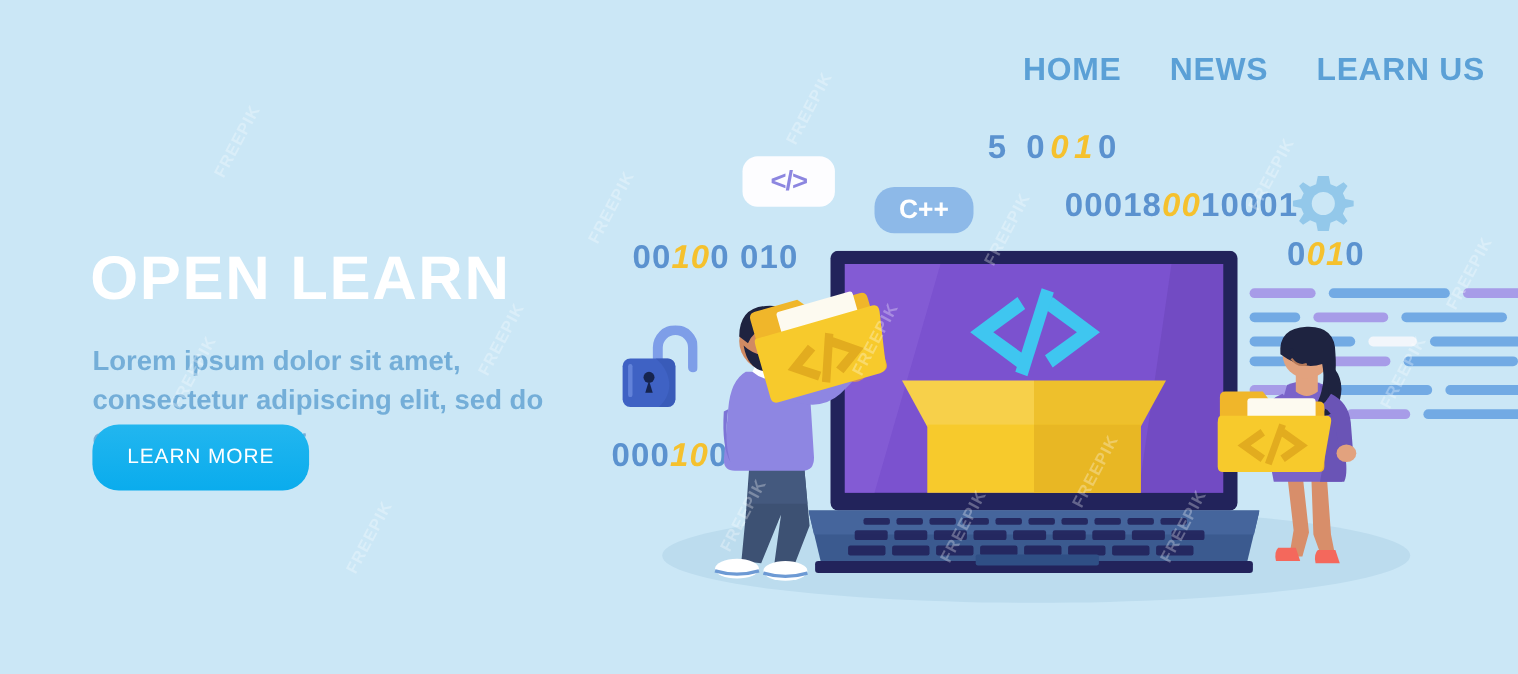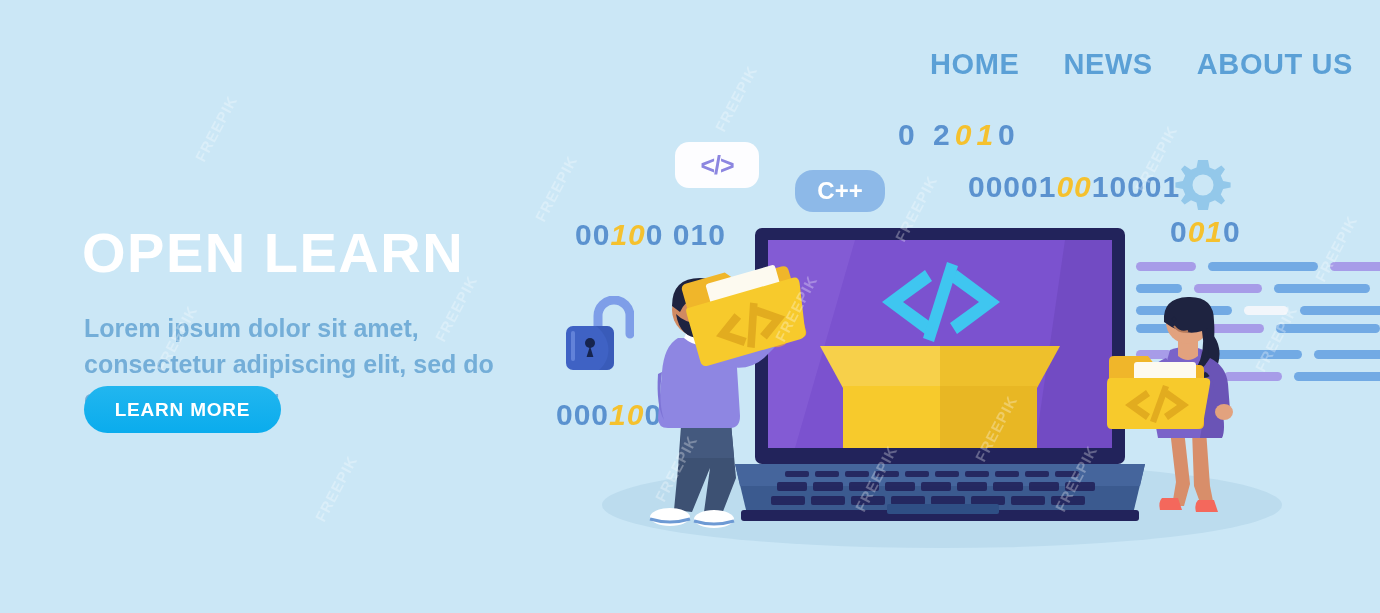--- a/index.html
+++ b/index.html
@@ -58,27 +58,27 @@
     color: #74aed8;
     font-size: 25px;
     font-weight: bold;
     line-height: 1.42;
   }
   #cta {
     position: absolute;
     left: 84px;
     top: 386px;
     width: 197px;
-    height: 47px;
+    height: 60px;
     border-radius: 24px;
     background: linear-gradient(180deg, #22b6ef 0%, #0aaced 100%);
     border: none;
     color: #ffffff;
     font-size: 19px;
-    font-weight: bold;
+    font-weight: normal;
     letter-spacing: 0.8px;
     font-family: "Liberation Sans", sans-serif;
     cursor: pointer;
   }
 
   
   .binary {
     position: absolute;
     font-size: 30px;
     font-weight: bold;
@@ -180,35 +180,35 @@
   }
 </style>
 </head>
 <body>
 
 <div id="stage">
 
   <nav id="topnav">
     <span class="navitem">HOME</span>
     <span class="navitem">NEWS</span>
-    <span class="navitem">ABOUT US</span>
+    <span class="navitem">LEARN US</span>
   </nav>
 
   <h1 id="headline">OPEN LEARN</h1>
   <p id="subcopy">Lorem ipsum dolor sit amet, consectetur adipiscing elit, sed do eiusmod tempor</p>
   <button id="cta">LEARN MORE</button>
 
   <div class="binary" id="bin-a">
     <span>00</span><span class="y">10</span><span>0 010</span>
   </div>
   <div class="binary" id="bin-b">
-    <span>0 2</span><span class="y">01</span><span>0</span>
+    <span>5 0</span><span class="y">01</span><span>0</span>
   </div>
   <div class="binary" id="bin-c">
-    <span>00001</span><span class="y">00</span><span>10001</span>
+    <span>00018</span><span class="y">00</span><span>10001</span>
   </div>
   <div class="binary" id="bin-d">
     <span>0</span><span class="y">01</span><span>0</span>
   </div>
   <div class="binary" id="bin-e">
     <span>000</span><span class="y">10</span><span>0 010</span>
   </div>
 
   <div id="codebadge">
     <span class="glyph">&lt;/&gt;</span>

